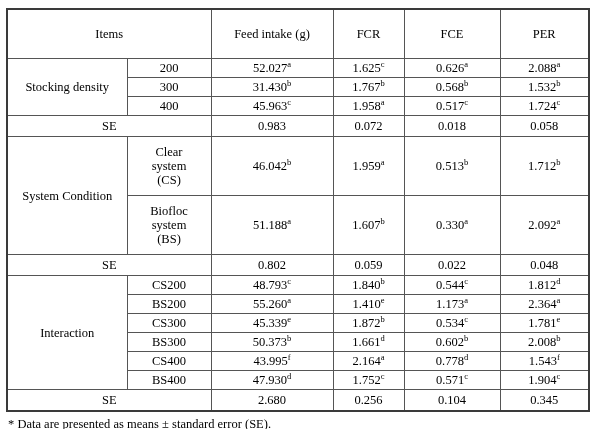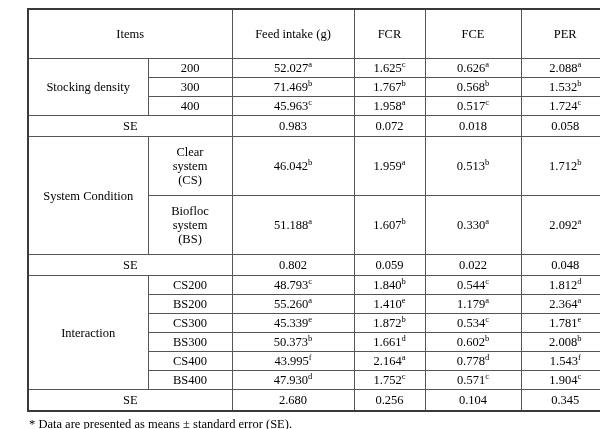--- a/index.html
+++ b/index.html
@@ -12,21 +12,21 @@
     height: 429px;
     font-family: "Liberation Serif", "DejaVu Serif", serif;
     color: #000000;
     overflow: hidden;
   }
   #sheet {
     width: 600px;
     height: 429px;
     position: relative;
     box-sizing: border-box;
-    padding: 8px 9px 0 27px;
+    padding: 8px 9px 0 6px;
   }
   table.data-table {
     border-collapse: collapse;
     width: 582px;
     table-layout: fixed;
     border: 2px solid #3a3a3a;
   }
   table.data-table td, table.data-table th {
     border: 1px solid #555555;
     text-align: center;
@@ -109,21 +109,21 @@
         <tr class="r-small">
           <td class="grp-label" rowspan="3">Stocking density</td>
           <td class="sub-label">200</td>
           <td class="num"><span>52.027</span><sup>a</sup></td>
           <td class="num"><span>1.625</span><sup>c</sup></td>
           <td class="num"><span>0.626</span><sup>a</sup></td>
           <td class="num"><span>2.088</span><sup>a</sup></td>
         </tr>
         <tr class="r-small">
           <td class="sub-label">300</td>
-          <td class="num"><span>71.469</span><sup>b</sup></td>
+          <td class="num"><span>31.430</span><sup>b</sup></td>
           <td class="num"><span>1.767</span><sup>b</sup></td>
           <td class="num"><span>0.568</span><sup>b</sup></td>
           <td class="num"><span>1.532</span><sup>b</sup></td>
         </tr>
         <tr class="r-small">
           <td class="sub-label">400</td>
           <td class="num"><span>45.963</span><sup>c</sup></td>
           <td class="num"><span>1.958</span><sup>a</sup></td>
           <td class="num"><span>0.517</span><sup>c</sup></td>
           <td class="num"><span>1.724</span><sup>c</sup></td>
@@ -170,21 +170,21 @@
           <td class="sub-label">CS200</td>
           <td class="num"><span>48.793</span><sup>c</sup></td>
           <td class="num"><span>1.840</span><sup>b</sup></td>
           <td class="num"><span>0.544</span><sup>c</sup></td>
           <td class="num"><span>1.812</span><sup>d</sup></td>
         </tr>
         <tr class="r-small">
           <td class="sub-label">BS200</td>
           <td class="num"><span>55.260</span><sup>a</sup></td>
           <td class="num"><span>1.410</span><sup>e</sup></td>
-          <td class="num"><span>1.179</span><sup>a</sup></td>
+          <td class="num"><span>1.173</span><sup>a</sup></td>
           <td class="num"><span>2.364</span><sup>a</sup></td>
         </tr>
         <tr class="r-small">
           <td class="sub-label">CS300</td>
           <td class="num"><span>45.339</span><sup>e</sup></td>
           <td class="num"><span>1.872</span><sup>b</sup></td>
           <td class="num"><span>0.534</span><sup>c</sup></td>
           <td class="num"><span>1.781</span><sup>e</sup></td>
         </tr>
         <tr class="r-small">

